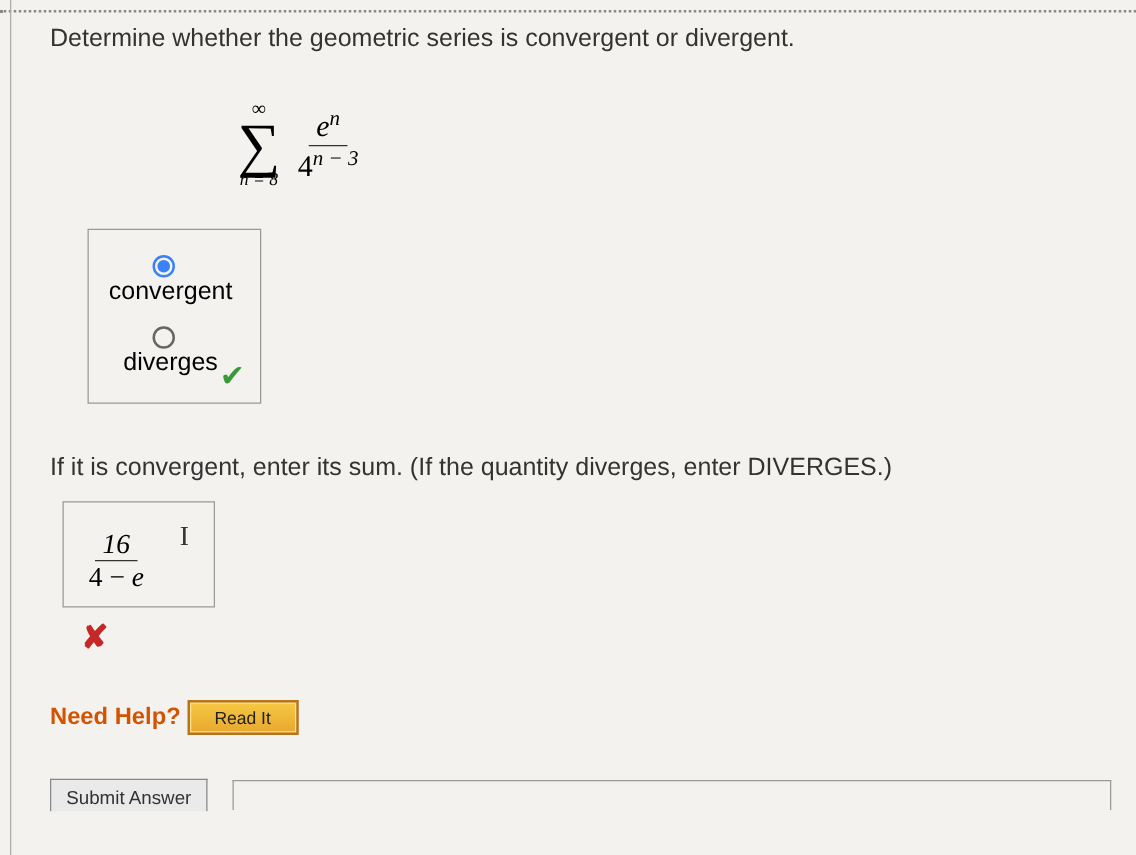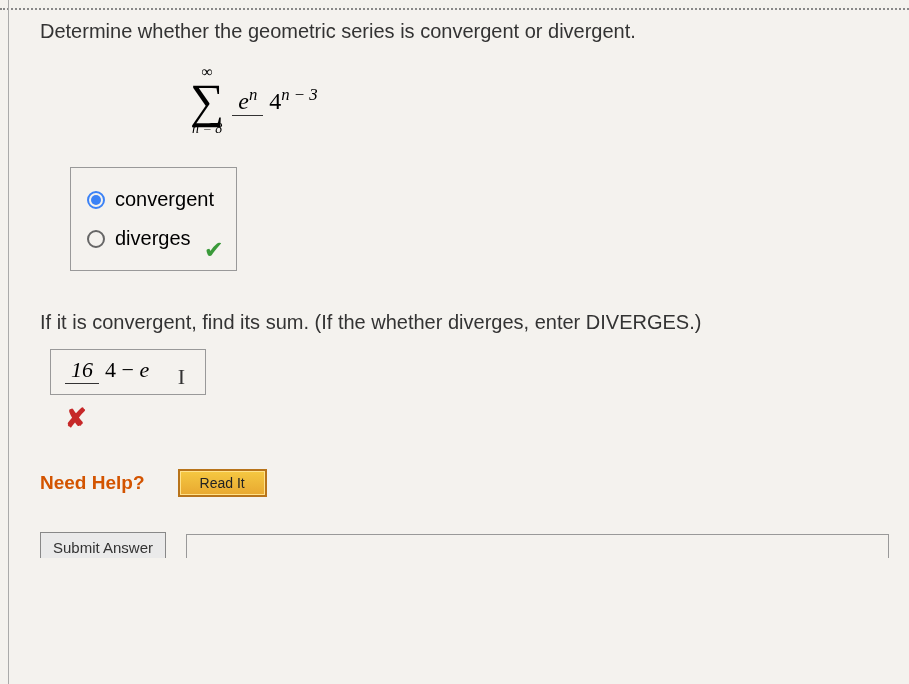--- a/index.html
+++ b/index.html
@@ -27,21 +27,21 @@
     .border-left {
       border-left: 1px solid #aaa;
       position: absolute;
       left: 8px;
       top: 0;
       bottom: 0;
     }
     .question-text {
       font-size: 20px;
       color: #333;
-      margin-bottom: 20px;
+      margin-bottom: 36px;
     }
     .formula {
       display: flex;
       align-items: center;
       margin: 20px 0 30px 150px;
       font-family: 'Times New Roman', serif;
       font-size: 24px;
     }
     .sigma-wrap {
       display: flex;
@@ -55,22 +55,22 @@
     .sigma {
       font-size: 48px;
       line-height: 40px;
     }
     .sigma-bottom {
       font-size: 14px;
       font-style: italic;
     }
     .fraction {
       display: inline-flex;
-      flex-direction: row;
-      align-items: flex-start;
+      flex-direction: column;
+      align-items: center;
       vertical-align: middle;
     }
     .numerator {
       border-bottom: 1px solid #333;
       padding: 0 6px;
       font-style: italic;
     }
     .denominator {
       padding: 0 6px;
     }
@@ -85,20 +85,21 @@
       padding: 12px 18px 12px 12px;
       margin-left: 30px;
       position: relative;
     }
     .radio-item {
       display: flex;
       align-items: center;
       font-size: 20px;
       padding: 8px 4px;
       cursor: pointer;
+      flex-direction: column;
     }
     .radio {
       width: 18px;
       height: 18px;
       border-radius: 50%;
       border: 2px solid #666;
       margin-right: 10px;
       display: flex;
       align-items: center;
       justify-content: center;
@@ -122,21 +123,21 @@
     }
     .followup {
       font-size: 20px;
       color: #333;
       margin-top: 40px;
       margin-bottom: 15px;
     }
     .answer-box {
       border: 1px solid #999;
       display: inline-block;
-      padding: 6px 50px 10px 14px;
+      padding: 20px 50px 10px 14px;
       margin-left: 10px;
       font-family: 'Times New Roman', serif;
       font-size: 22px;
       position: relative;
       min-width: 120px;
     }
     .cursor {
       font-family: 'Times New Roman', serif;
       color: #333;
       position: absolute;
@@ -148,41 +149,41 @@
       font-size: 26px;
       font-weight: bold;
       margin-left: 25px;
       margin-top: 8px;
       display: block;
     }
     .help-row {
       margin-top: 35px;
       display: flex;
       align-items: center;
-      gap: 33px;
+      gap: 5px;
     }
     .need-help {
       color: #d35400;
       font-weight: bold;
       font-size: 19px;
     }
     .read-it-btn {
       background: linear-gradient(to bottom, #f5c842, #e8a830);
       border: 2px solid #b8741a;
       padding: 4px 20px;
       font-size: 14px;
       font-weight: normal;
       color: #222;
       cursor: pointer;
       box-shadow: inset 0 0 0 1px #ffe28a;
     }
     .submit-row {
       margin-top: 35px;
       display: flex;
-      align-items: flex-end;
+      align-items: center;
       gap: 20px;
     }
     .submit-btn {
       background: #eaeaea;
       border: 1px solid #888;
       border-bottom: none;
       padding: 6px 12px 2px 12px;
       font-size: 15px;
       color: #333;
       cursor: pointer;
@@ -228,21 +229,21 @@
       <span class="radio selected"></span>
       <span>convergent</span>
     </div>
     <div class="radio-item">
       <span class="radio"></span>
       <span>diverges</span>
     </div>
     <span class="checkmark-icon">✔</span>
   </div>
 
-  <div class="followup">If it is convergent, find its sum. (If the whether diverges, enter DIVERGES.)</div>
+  <div class="followup">If it is convergent, enter its sum. (If the quantity diverges, enter DIVERGES.)</div>
 
   <div>
     <div class="answer-box">
       <div class="fraction">
         <div class="numerator" style="border-bottom:1px solid #333;">16</div>
         <div class="denominator">
           <span>4 − </span><span class="e-italic">e</span>
         </div>
       </div>
       <span class="cursor">I</span>

